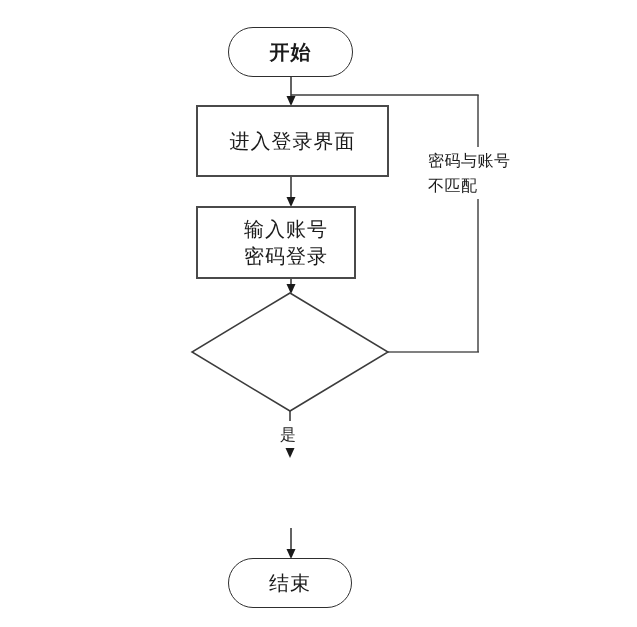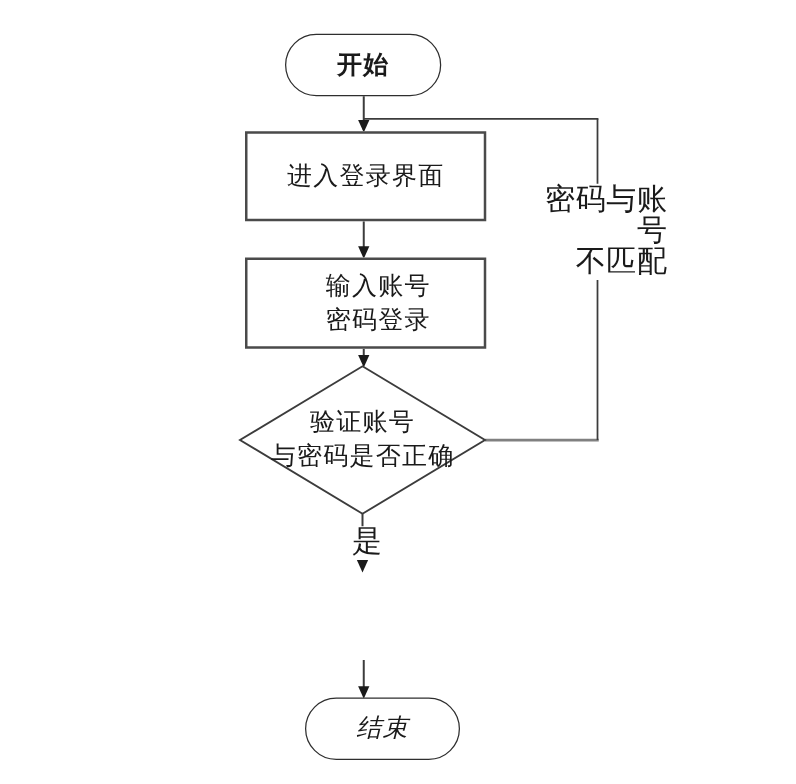--- a/index.html
+++ b/index.html
@@ -51,22 +51,22 @@
     justify-content: center;
     text-align: center;
     font-size: 20px;
     letter-spacing: 1px;
     line-height: 27px;
     background: transparent;
     z-index: 2;
   }
   .edge-label {
     position: absolute;
-    text-align: right;
-    font-size: 24px;
+    text-align: left;
+    font-size: 16px;
     letter-spacing: 0.5px;
     line-height: 25px;
     background: #ffffff;
     z-index: 3;
     padding: 1px 2px;
   }
   .multiline {
     white-space: pre-line;
   }
 </style>
@@ -101,35 +101,31 @@
   </svg>
 
   <div class="node terminator" style="left:228px; top:27px; width:125px; height:50px;font-weight:bold;">
     <span>开始</span>
   </div>
 
   <div class="node process" style="left:196px; top:105px; width:193px; height:72px;">
     <span>进入登录界面</span>
   </div>
 
-  <div class="node process" style="left:196px; top:206px; width:193px; height:73px;padding-left:20px;">
+  <div class="node process" style="left:196px; top:206px; width:160px; height:73px;padding-left:20px;">
     <span class="multiline">输入账号
 密码登录</span>
   </div>
 
-  <div class="decision-label" style="left:192px; top:296px; width:196px; height:112px;">
-    <span class="multiline">验证账号
-与密码是否正确</span>
-  </div>
 
   <div class="edge-label" style="left:278px; top:421px; width:26px;">
     <span>是</span>
   </div>
 
   <div class="edge-label multiline" style="left:426px; top:147px; width:106px;"><span class="multiline">密码与账号
 不匹配</span></div>
 
 
-  <div class="node terminator" style="left:244px; top:558px; width:124px; height:50px;font-style:italic;">
+  <div class="node terminator" style="left:228px; top:558px; width:124px; height:50px;">
     <span>结束</span>
   </div>
 
 </div>
 
 </body></html>

